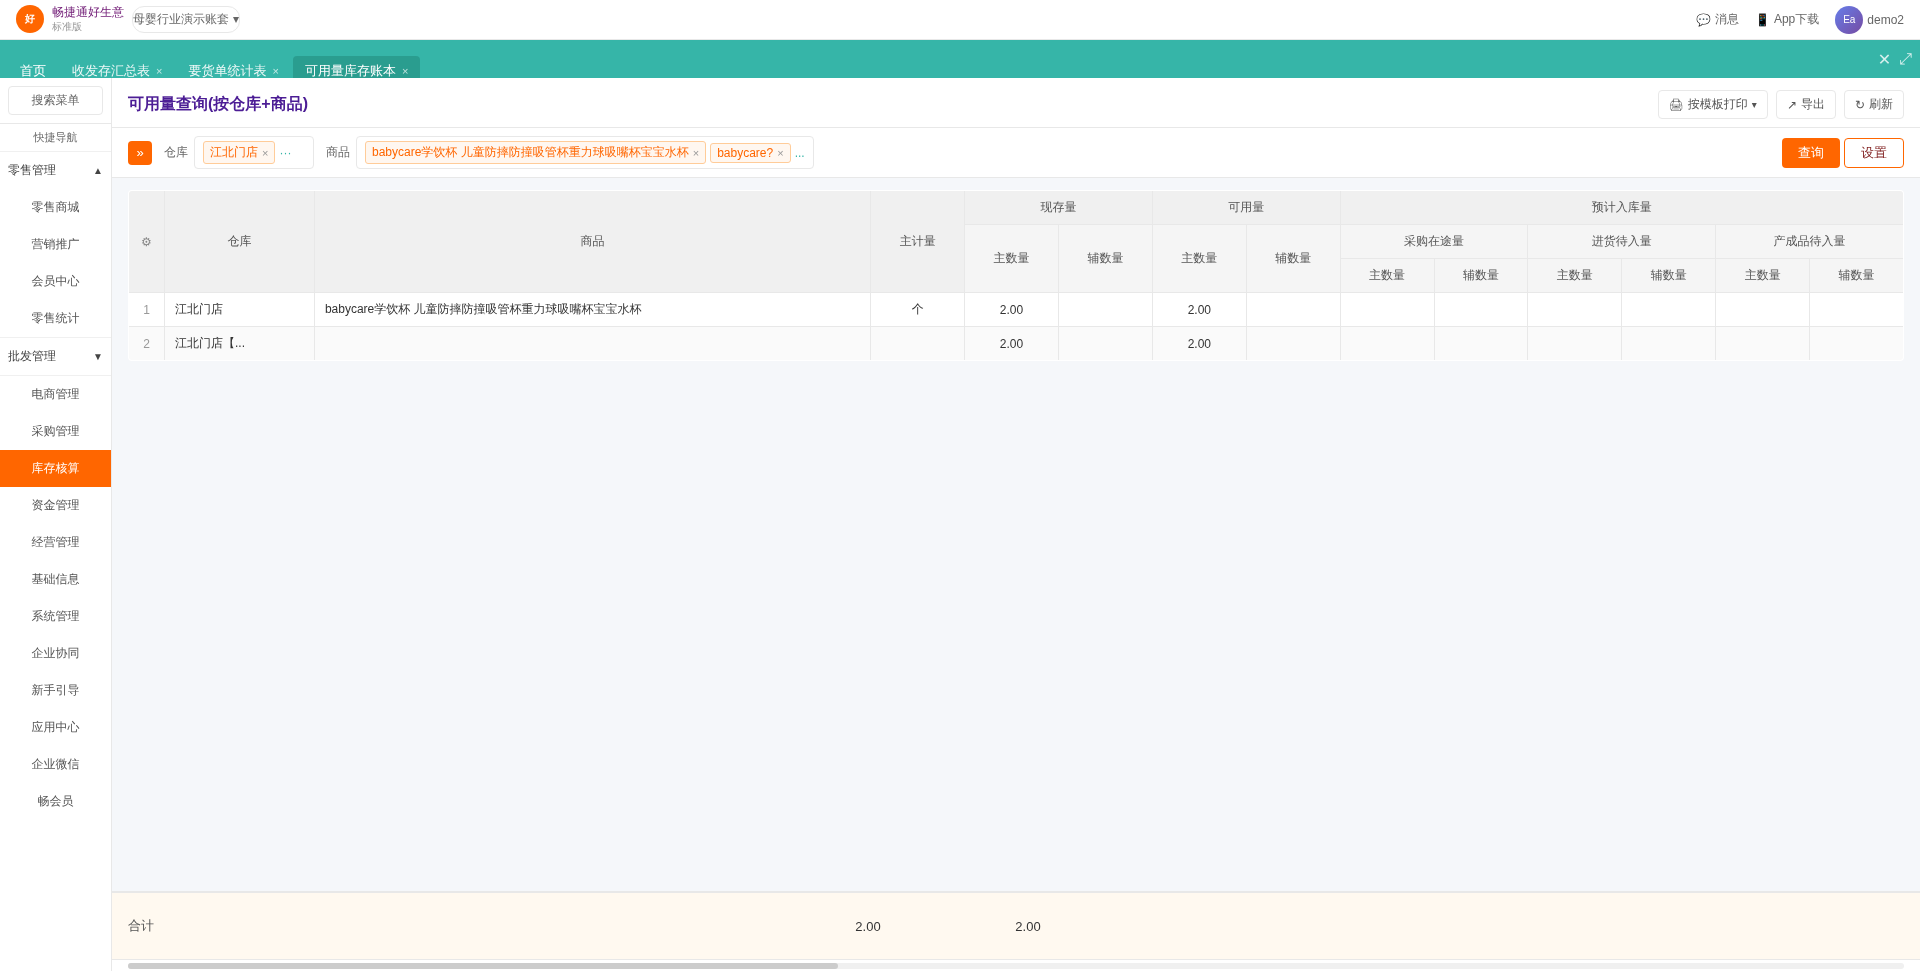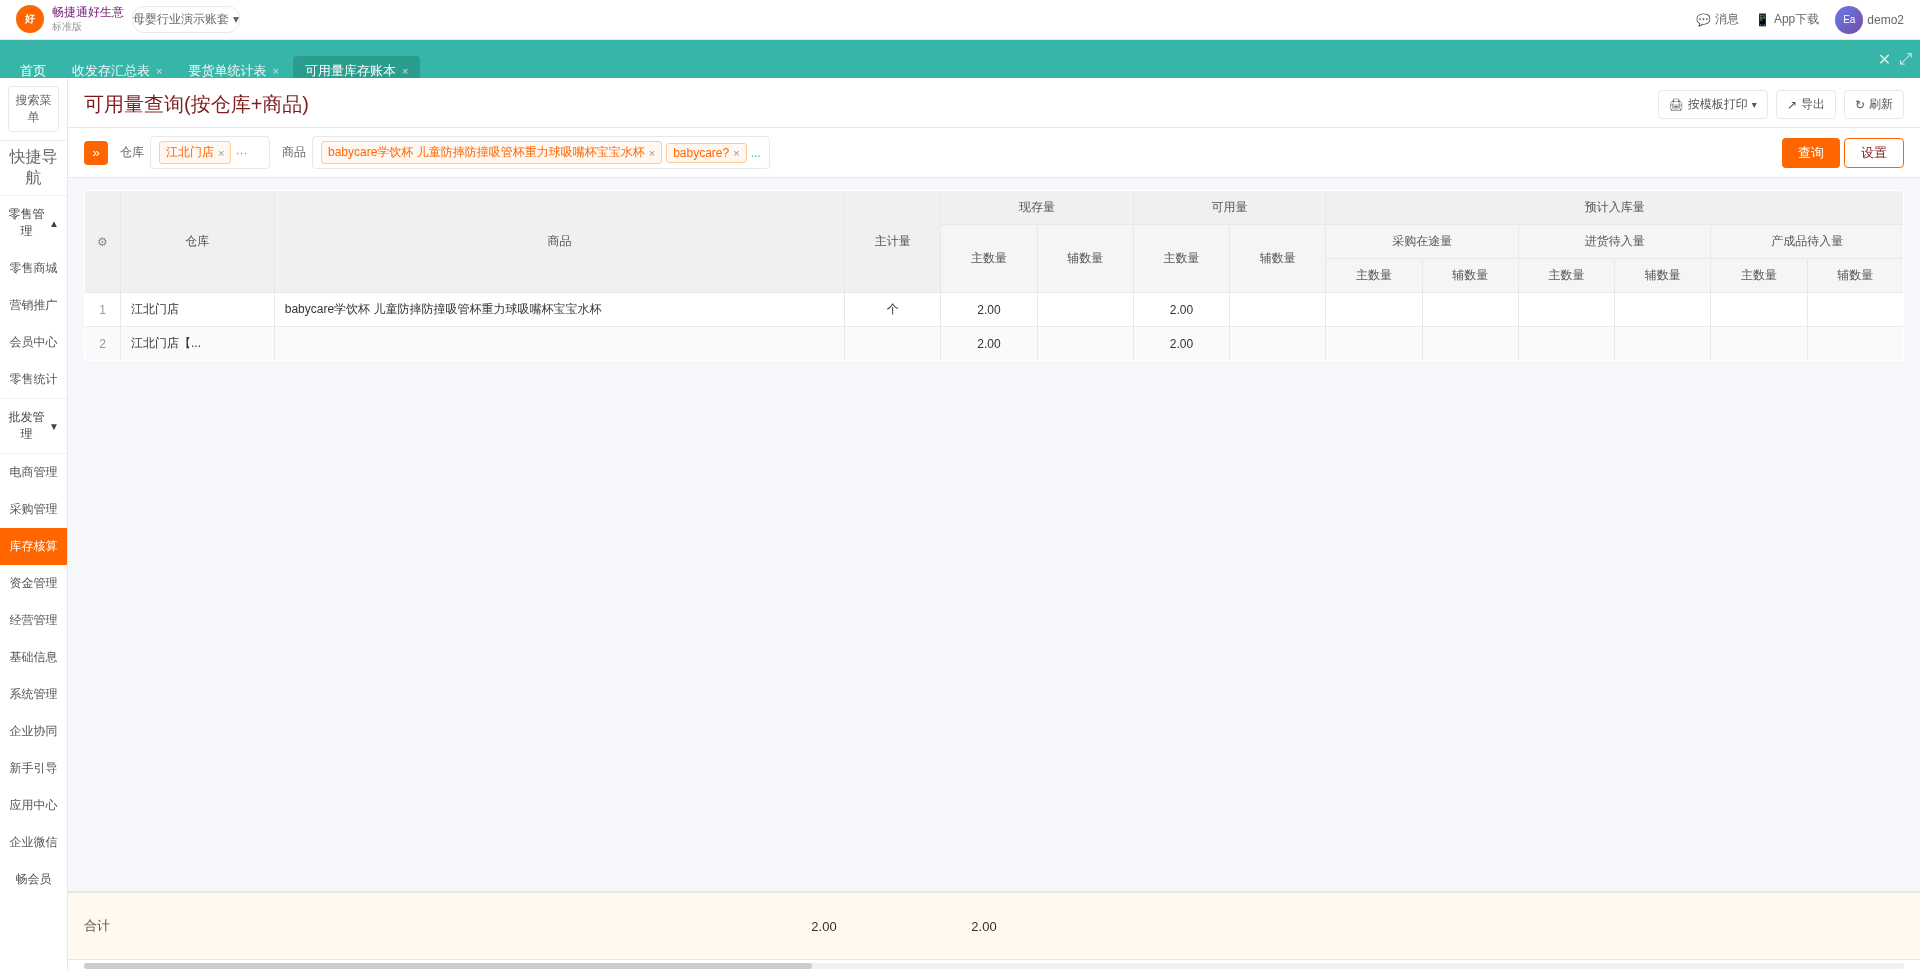--- a/index.html
+++ b/index.html
@@ -60,21 +60,21 @@
     .nav-tab .close-btn { font-size: 11px; color: rgba(255,255,255,0.7); cursor: pointer; }
     .nav-tab-home { color: #fff; font-weight: 500; }
     .nav-tabs-right { margin-left: auto; display: flex; align-items: center; gap: 8px; }
     .nav-icon-btn { color: rgba(255,255,255,0.8); cursor: pointer; font-size: 16px; }
 
     
     .main-layout { display: flex; flex: 1; overflow: hidden; }
 
     
     .sidebar {
-      width: 68px;
+      width: 112px;
       background: #fff;
       border-right: 1px solid #e8e8e8;
       display: flex;
       flex-direction: column;
       flex-shrink: 0;
       overflow-y: auto;
     }
     .sidebar-search {
       padding: 8px;
       border-bottom: 1px solid #e8e8e8;
@@ -86,21 +86,21 @@
       border: 1px solid #e8e8e8;
       border-radius: 4px;
       font-size: 12px;
       color: #666;
       cursor: pointer;
       text-align: center;
     }
     .sidebar-nav-btn {
       padding: 6px 8px;
       text-align: center;
-      font-size: 16px;
+      font-size: 11px;
       color: #666;
       cursor: pointer;
       border-bottom: 1px solid #f0f0f0;
     }
     .sidebar-section { border-bottom: 1px solid #f0f0f0; }
     .sidebar-item {
       padding: 10px 8px;
       text-align: center;
       font-size: 12px;
       color: #555;
@@ -132,21 +132,21 @@
     
     .page-header {
       background: #fff;
       padding: 12px 16px 8px;
       border-bottom: 1px solid #e8e8e8;
       display: flex;
       align-items: center;
       justify-content: space-between;
       flex-shrink: 0;
     }
-    .page-title { font-size: 20px; font-weight: 400; color: #7f1d1d; }
+    .page-title { font-size: 16px; font-weight: 700; color: #4c1d95; }
     .page-header-actions { display: flex; align-items: center; gap: 8px; }
     .header-action-btn {
       display: flex; align-items: center; gap: 4px;
       padding: 5px 10px; border: 1px solid #e8e8e8;
       border-radius: 4px; background: #fff; cursor: pointer;
       font-size: 12px; color: #555;
     }
     .header-action-btn .dropdown-arrow { font-size: 10px; }
 
     

